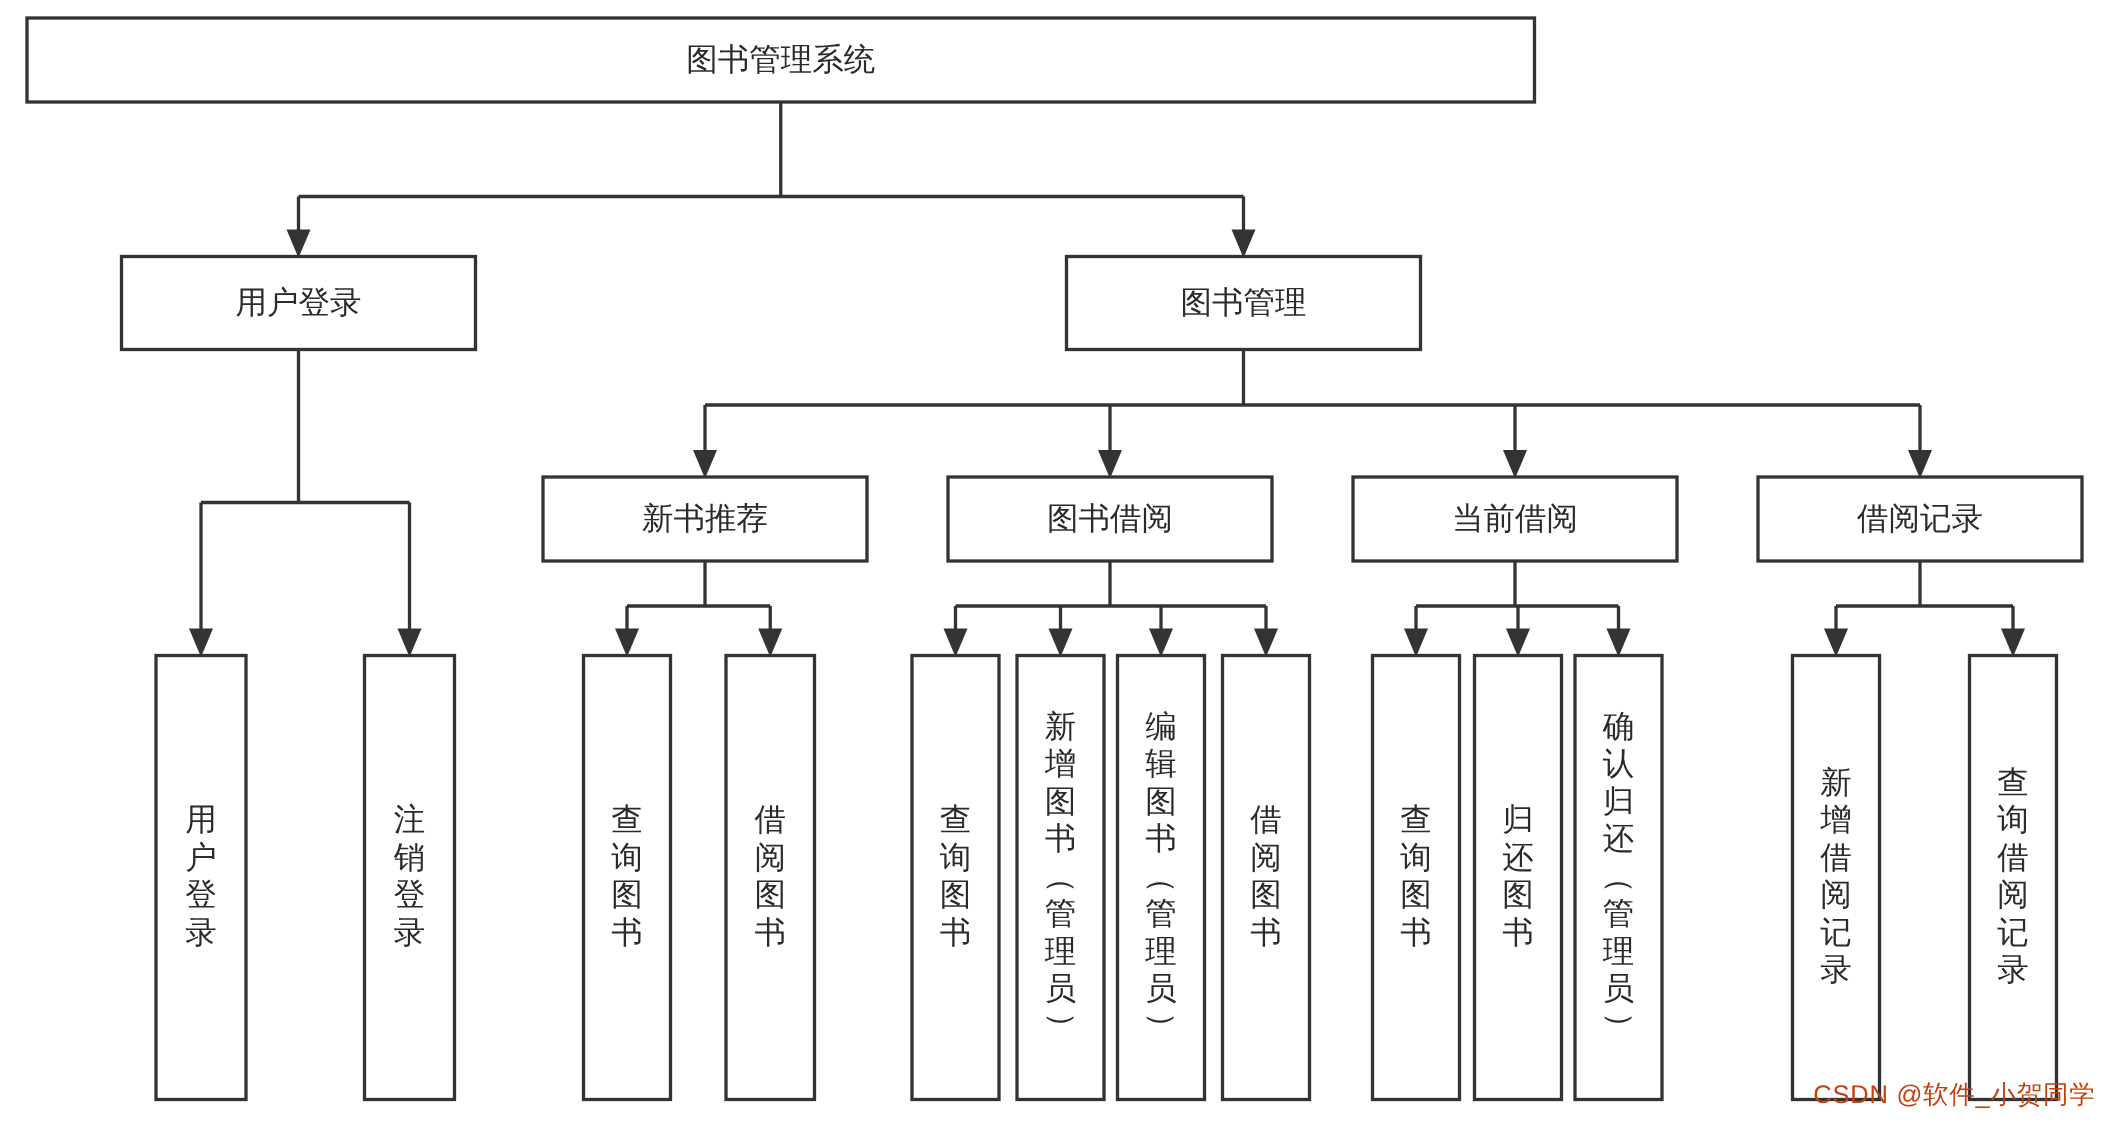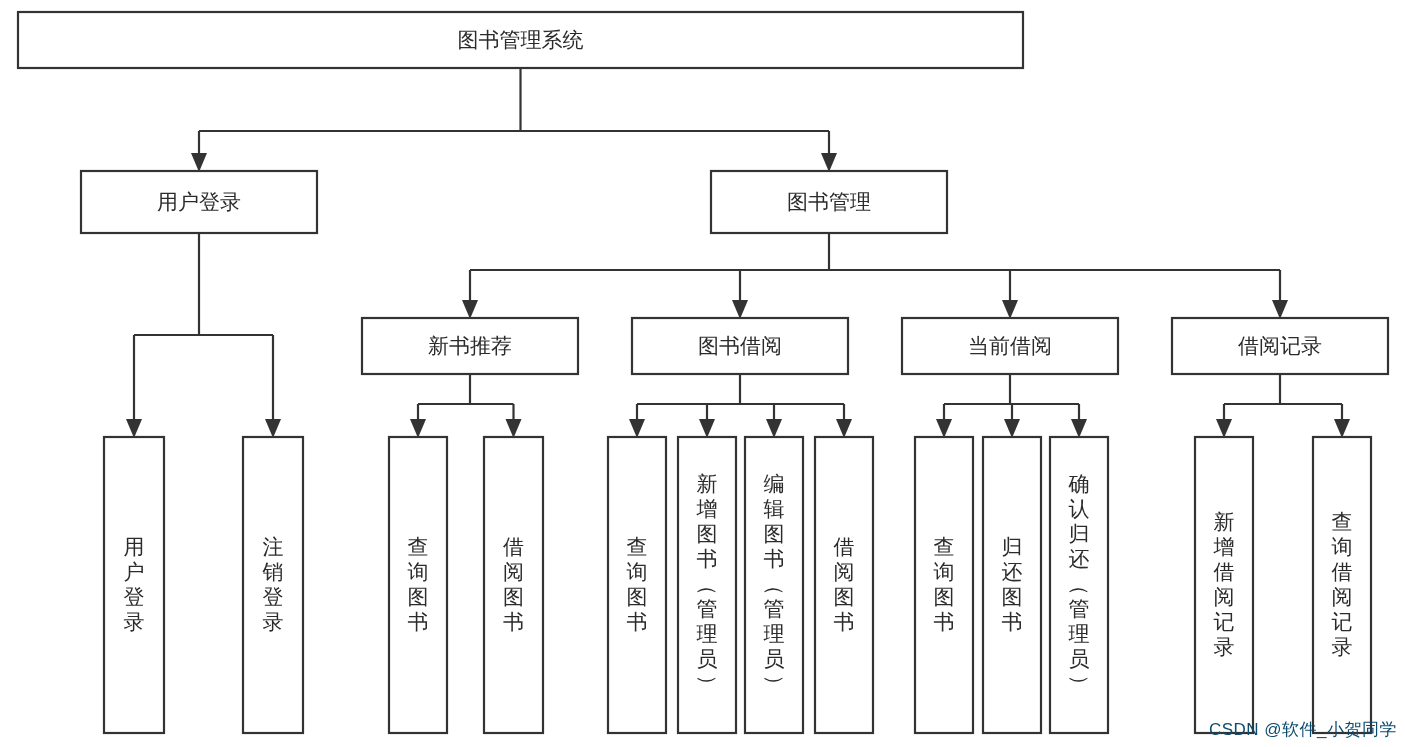--- a/index.html
+++ b/index.html
@@ -44,21 +44,21 @@
     stroke-width: 2.2;
     fill: none;
   }
   .arrow-head {
     fill: #333333;
   }
   .watermark {
     position: absolute;
     right: 8px;
     bottom: 6px;
-    color: #0c4a6e;
+    color: #c2410c;
     font-size: 17px;
     font-family: "Liberation Sans", "DejaVu Sans", sans-serif;
     letter-spacing: 0.5px;
     white-space: nowrap;
     user-select: none;
   }
 </style>
 </head>
 <body>
 

